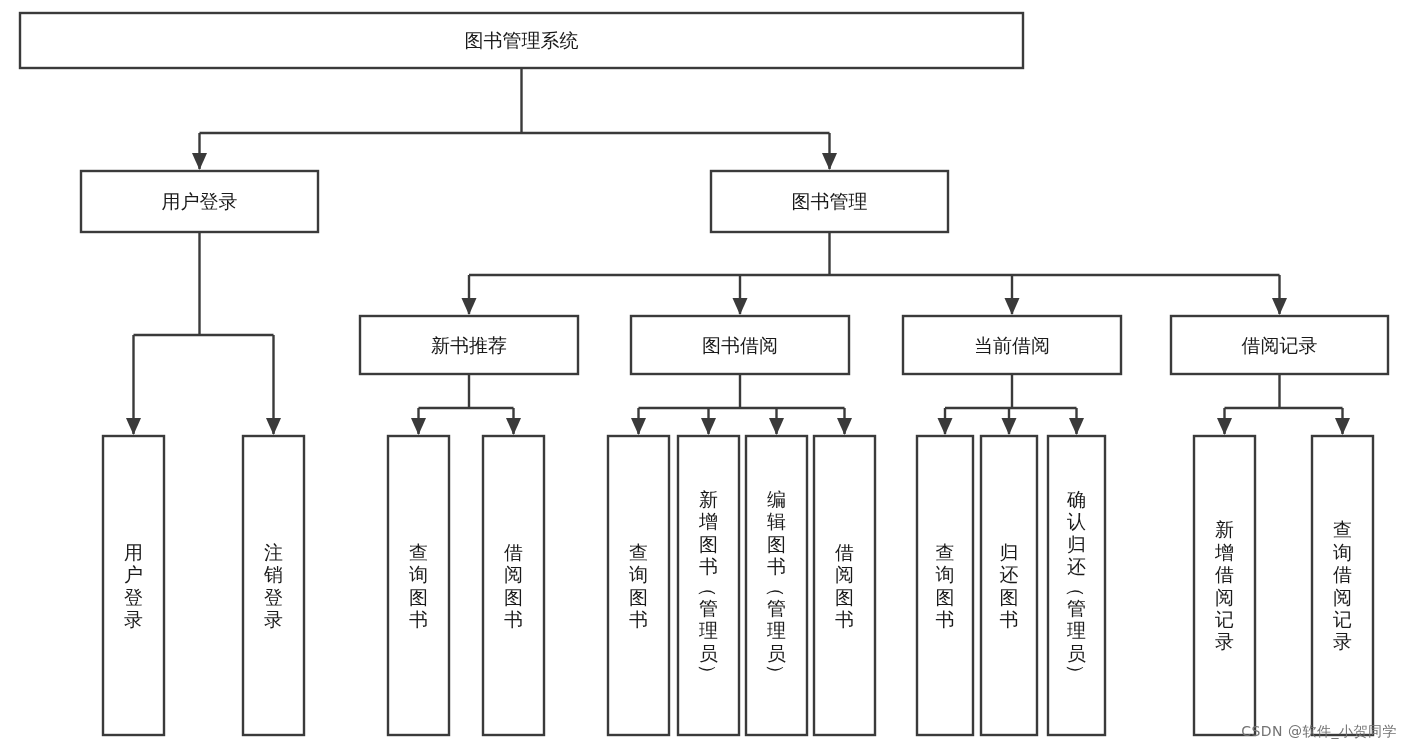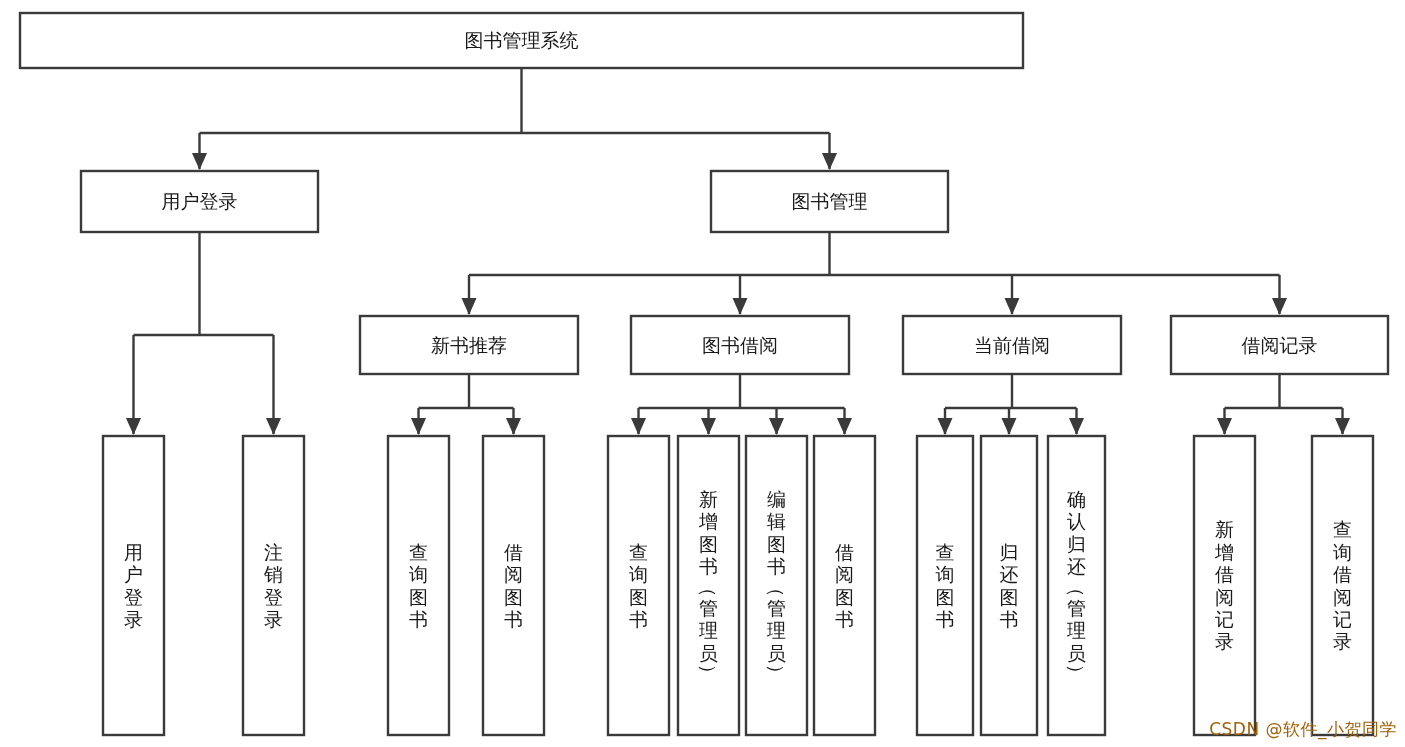--- a/index.html
+++ b/index.html
@@ -47,22 +47,22 @@
     fill: #1a1a1a;
     font-size: 19px;
     text-anchor: middle;
     dominant-baseline: middle;
   }
   .watermark {
     position: absolute;
     right: 8px;
     bottom: 6px;
     font-family: "DejaVu Sans", "Liberation Sans", sans-serif;
-    font-size: 17px;
-    color: #a16207;
+    font-size: 14px;
+    color: #737373;
     letter-spacing: 0.5px;
     white-space: nowrap;
     user-select: none;
   }
   
   .leaf-text {
     position: absolute;
     display: flex;
     flex-direction: column;
     align-items: center;

